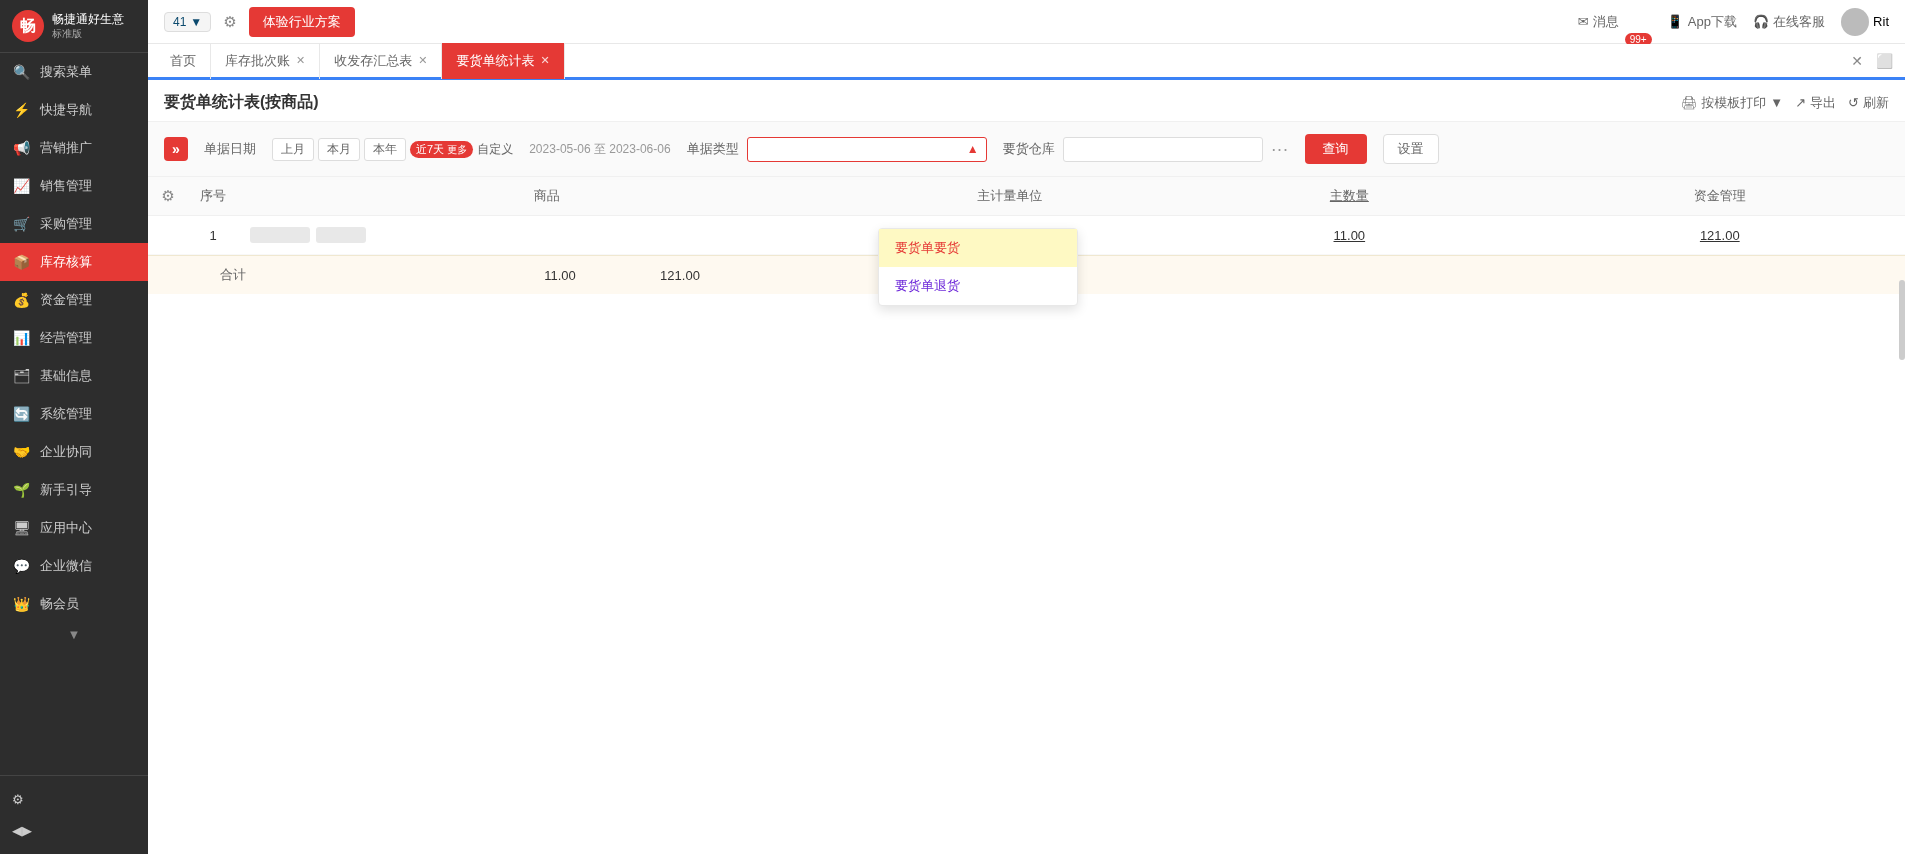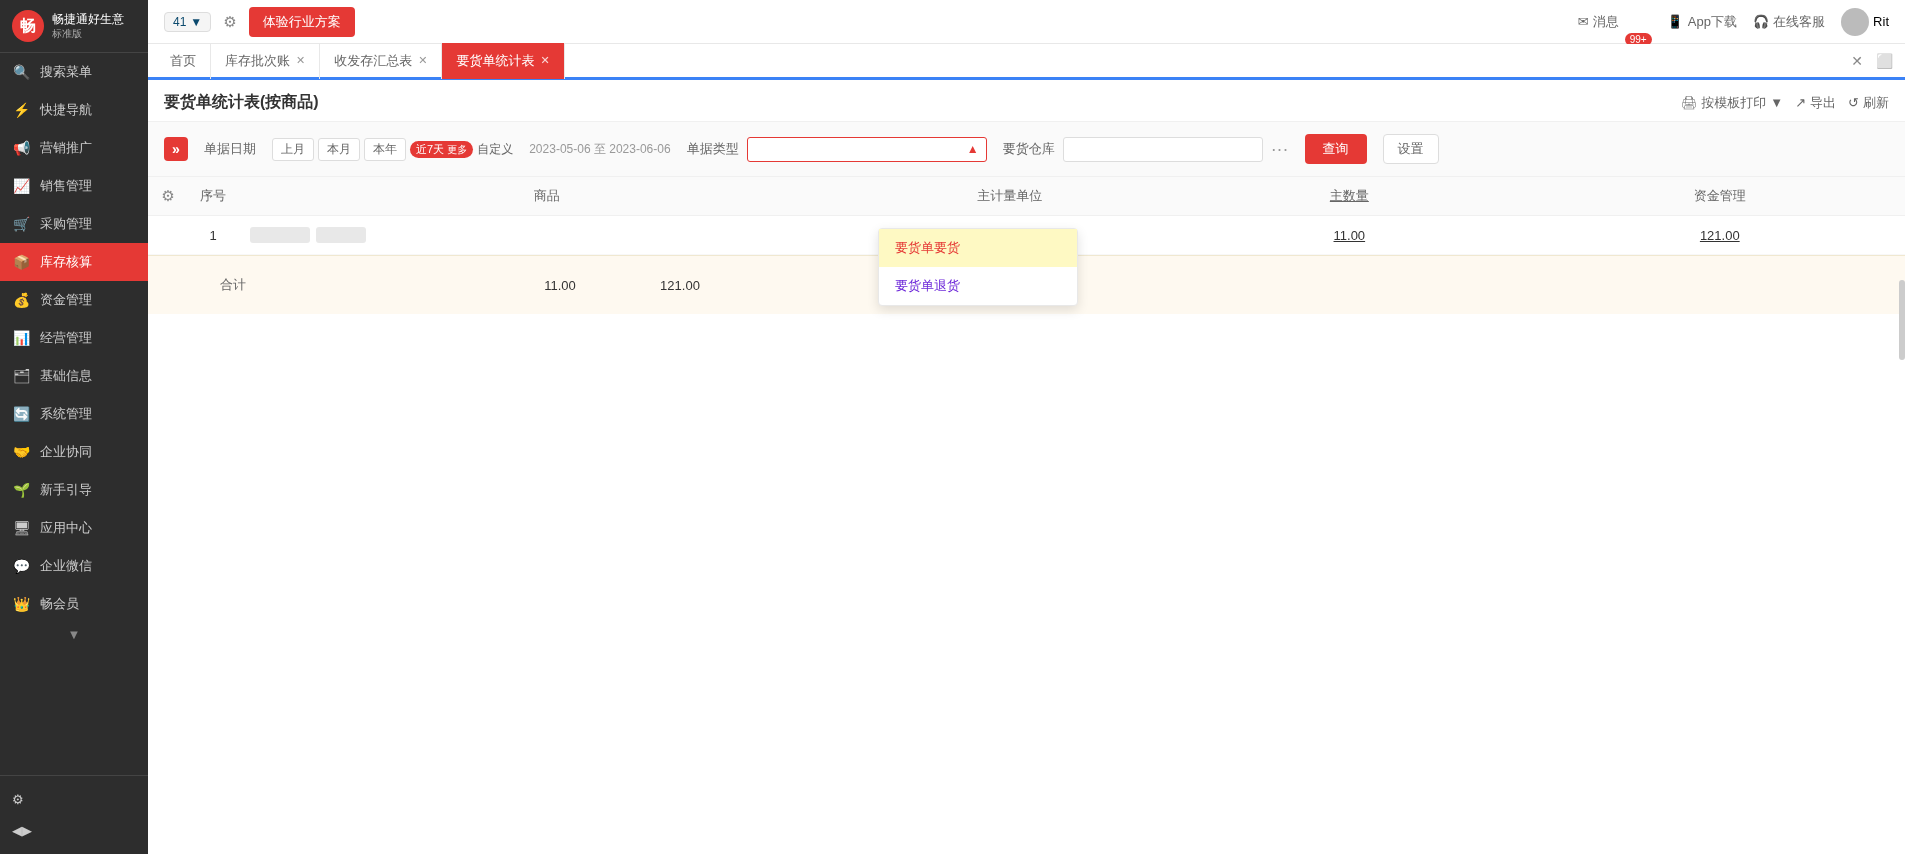--- a/index.html
+++ b/index.html
@@ -408,21 +408,21 @@
     .qty-link, .amount-link {
       color: #333;
       text-decoration: underline;
       cursor: pointer;
     }
 
     
     .table-footer {
       background: #fef9f0;
       border-top: 1px solid #f0e8d0;
-      padding: 20px 12px;
+      padding: 10px 12px;
       display: flex;
       align-items: center;
       gap: 0;
     }
     .footer-label { color: #666; font-size: 13px; padding-left: 60px; min-width: 340px; }
     .footer-val { font-size: 13px; color: #333; min-width: 120px; text-align: center; }
     .footer-val2 { font-size: 13px; color: #333; min-width: 120px; text-align: center; }
 
     
     .gear-icon { cursor: pointer; color: #888; font-size: 15px; }

